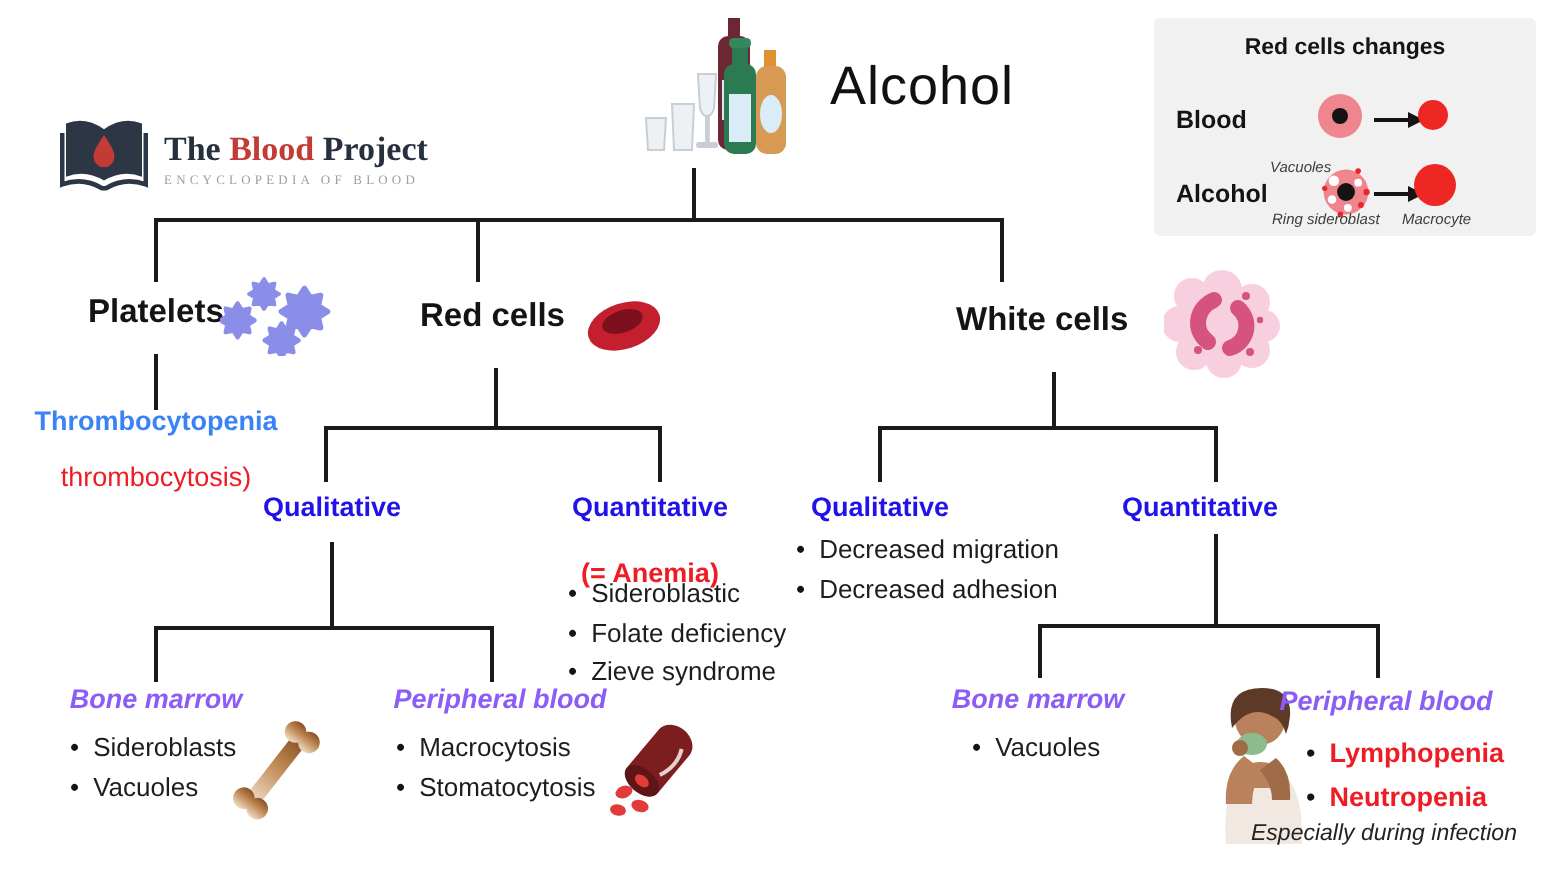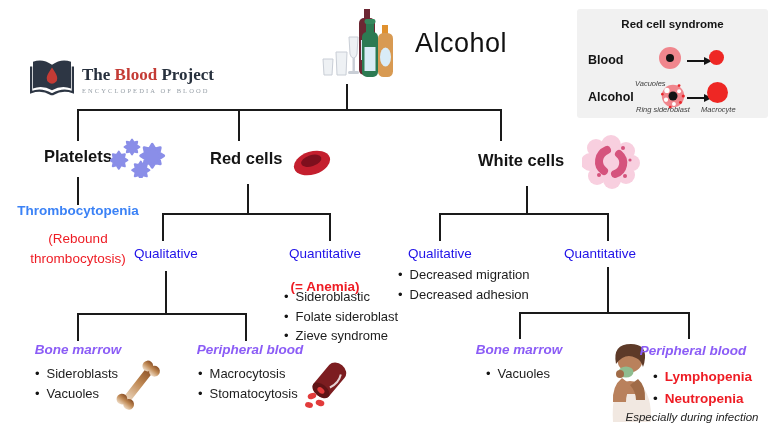--- a/index.html
+++ b/index.html
@@ -3,21 +3,21 @@
 <meta charset="utf-8">
 <style>
   html,body{margin:0;padding:0;background:#ffffff;}
   #canvas{
     position:relative;width:776px;height:437px;overflow:hidden;
     background:#ffffff;font-family:"Liberation Sans", sans-serif;color:#1d1d1d;
   }
   .abs{position:absolute;}
   .line{position:absolute;background:#1a1a1a;}
   .nodelbl{font-size:16.5px;font-weight:700;color:#141414;white-space:nowrap;}
-  .blue{color:#2012e8;font-weight:400;font-size:13.5px;text-align:center;white-space:nowrap;}
+  .blue{color:#2012e8;font-weight:700;font-size:13.5px;text-align:center;white-space:nowrap;}
   .red-strong{color:#ee1c24;font-weight:700;}
   .green{color:#8b5cf6;font-weight:700;font-style:italic;font-size:13.5px;text-align:center;white-space:nowrap;}
   .center{text-align:center;}
   ul.blist{list-style:none;margin:0;padding:0;}
   ul.blist li{font-size:13px;line-height:19.5px;white-space:nowrap;}
   ul.blist li::before{content:"•";margin-right:7px;color:#141414;}
   ul.blist.wide li{line-height:20px;}
   ul.blist.redlist li{line-height:21.5px;font-size:13.5px;}
   ul.blist.redlist li span{color:#ee1c24;font-weight:700;}
   .thrombo{font-size:13.5px;font-weight:700;color:#3b82f6;text-align:center;white-space:nowrap;}
@@ -74,21 +74,21 @@
       <rect x="42" y="25" width="16" height="45" rx="5" fill="#2c7a52"></rect>
       <rect x="44.5" y="40" width="11" height="24" fill="#d9ecf7"></rect>
       <rect x="62" y="18" width="6" height="10" fill="#e0912f"></rect>
       <rect x="58" y="26" width="15" height="44" rx="5.5" fill="#d89a52"></rect>
       <ellipse cx="65.5" cy="50" rx="5.5" ry="9.5" fill="#d9ecf7"></ellipse>
     </svg>
   </div>
   <div class="abs page-title" style="left:415px;top:28px;">Alcohol</div>
 
   <div class="legend">
-    <div class="ltitle">Red cell syndrome</div>
+    <div class="ltitle">Red cells changes</div>
     <div class="rowlbl" style="left:11px;top:44px;">Blood</div>
     <div class="cell-pink" style="left:82px;top:38px;width:22px;height:22px;">
       <span class="cell-core" style="width:8px;height:8px;"></span>
     </div>
     <span class="abs" style="left:110px;top:43px;">
       <svg width="26" height="10" viewBox="0 0 26 10">
           <line x1="0" y1="5" x2="18" y2="5" stroke="#141414" stroke-width="2"></line>
           <polygon points="17,1 25,5 17,9" fill="#141414"></polygon>
         </svg>
     </span>
@@ -184,30 +184,29 @@
       <path d="M37 19 c7 6 5 17 -4 20" stroke="#d5537d" stroke-width="8" fill="none" stroke-linecap="round"></path>
       <circle cx="41" cy="13" r="2" fill="#d5537d"></circle>
       <circle cx="17" cy="40" r="2" fill="#d5537d"></circle>
       <circle cx="43" cy="41" r="2" fill="#d5537d"></circle>
       <circle cx="48" cy="25" r="1.6" fill="#d5537d"></circle>
     </svg>
   </span>
 
   <div class="abs thrombo" style="left:8px;top:203px;width:140px;">Thrombocytopenia</div>
   <div class="abs rebound" style="left:8px;top:229px;width:140px;">
-    <span style="display:block;">(Rebound</span>
     <span style="display:block;">thrombocytosis)</span>
   </div>
 
   <div class="abs blue" style="left:106px;top:246px;width:120px;">Qualitative</div>
   <div class="abs blue" style="left:265px;top:246px;width:120px;">Quantitative</div>
   <div class="abs red-strong center" style="left:265px;top:279px;width:120px;font-size:13.5px;">(= Anemia)</div>
   <ul class="blist abs" style="left:284px;top:287px;">
     <li>Sideroblastic</li>
-    <li>Folate sideroblast</li>
+    <li>Folate deficiency</li>
     <li>Zieve syndrome</li>
   </ul>
 
   <div class="abs green" style="left:18px;top:342px;width:120px;">Bone marrow</div>
   <ul class="blist wide abs" style="left:35px;top:364px;">
     <li>Sideroblasts</li>
     <li>Vacuoles</li>
   </ul>
   <span class="abs" style="left:110px;top:354px;">
     <svg width="56" height="62" viewBox="0 0 56 62">

